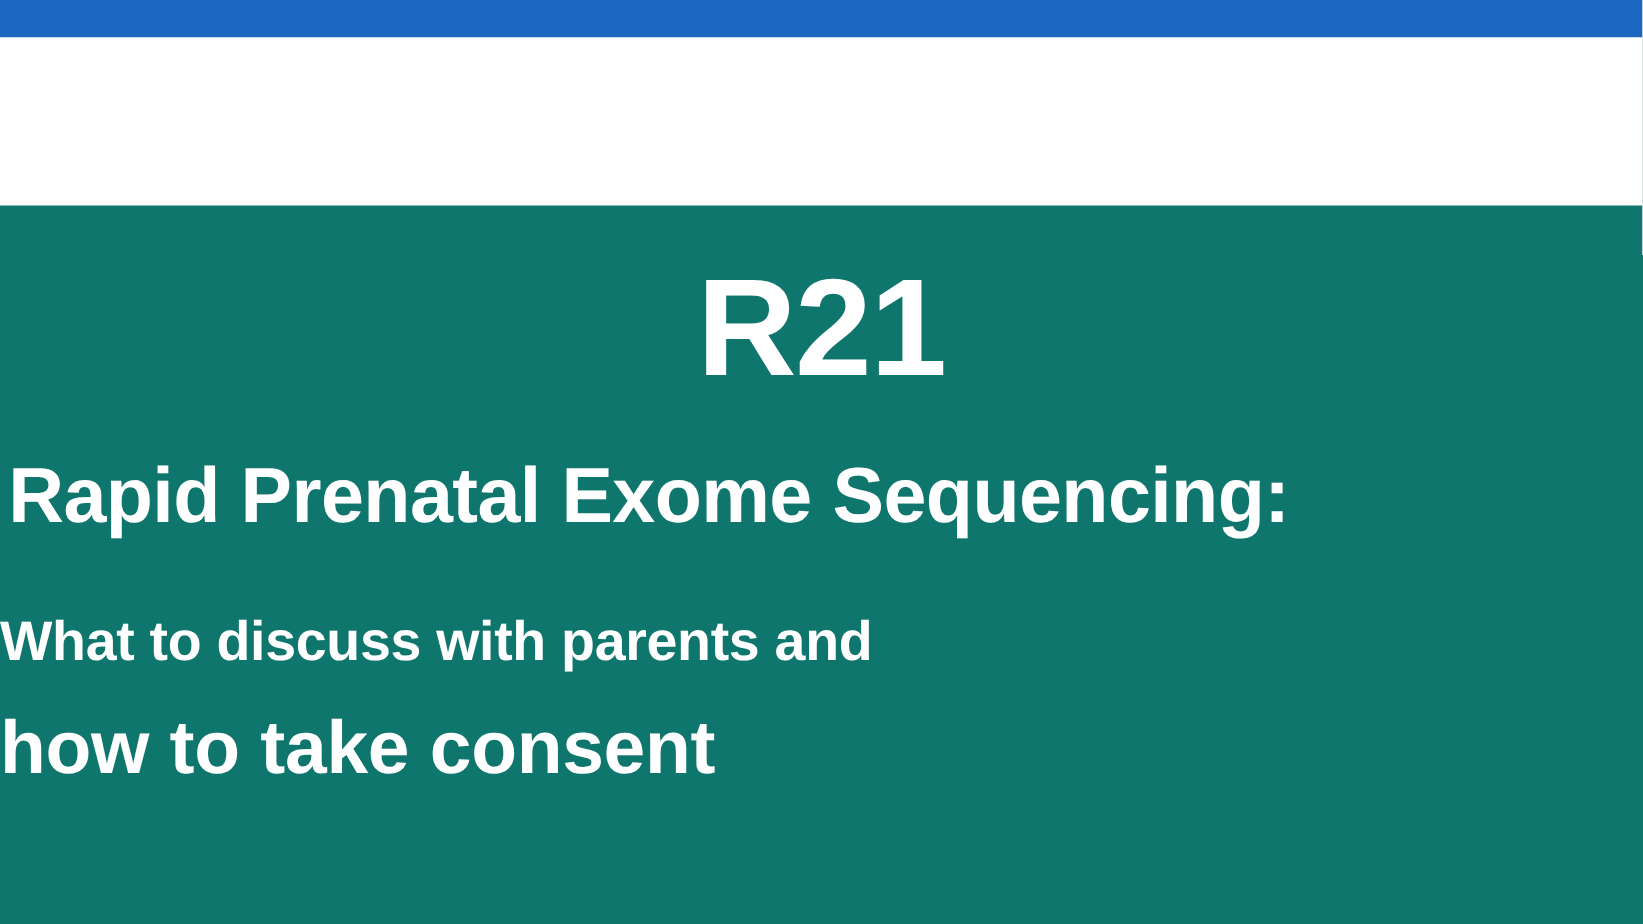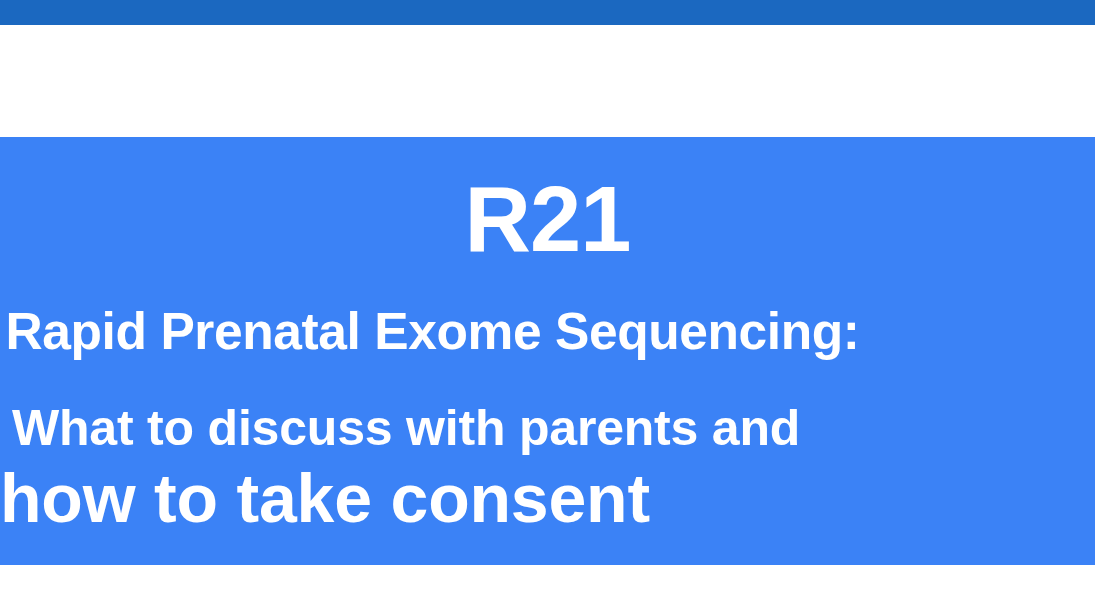--- a/index.html
+++ b/index.html
@@ -39,22 +39,22 @@
     height: 112px;
     background: #ffffff;
   }
 
   
   .title-panel {
     position: absolute;
     left: 0;
     top: 137px;
     width: 1095px;
-    height: 428px;
-    background: #3b82f6;
+    height: 479px;
+    background: #0f766e;
   }
 
   .slide-title {
     position: absolute;
     left: 0;
     top: 34px;
     width: 1095px;
     text-align: center;
     color: #ffffff;
     font-size: 92px;
@@ -80,29 +80,28 @@
 
   .subtitle-line.line-1 {
     font-size: 52px;
     line-height: 62px;
     letter-spacing: -0.4px;
     transform: scaleX(0.99);
     margin-bottom: 36px;
   }
 
   .subtitle-line.line-2 {
-    font-size: 50px;
+    font-size: 37px;
     line-height: 60px;
     letter-spacing: -0.2px;
     margin-bottom: 10px;
-    padding-left: 12px;
   }
 
   .subtitle-line.line-3 {
-    font-size: 68px;
+    font-size: 50px;
     line-height: 60px;
     letter-spacing: -0.2px;
   }
 </style>
 </head>
 <body>
 
 <div id="slide">
 
   <div class="top-band"></div>

